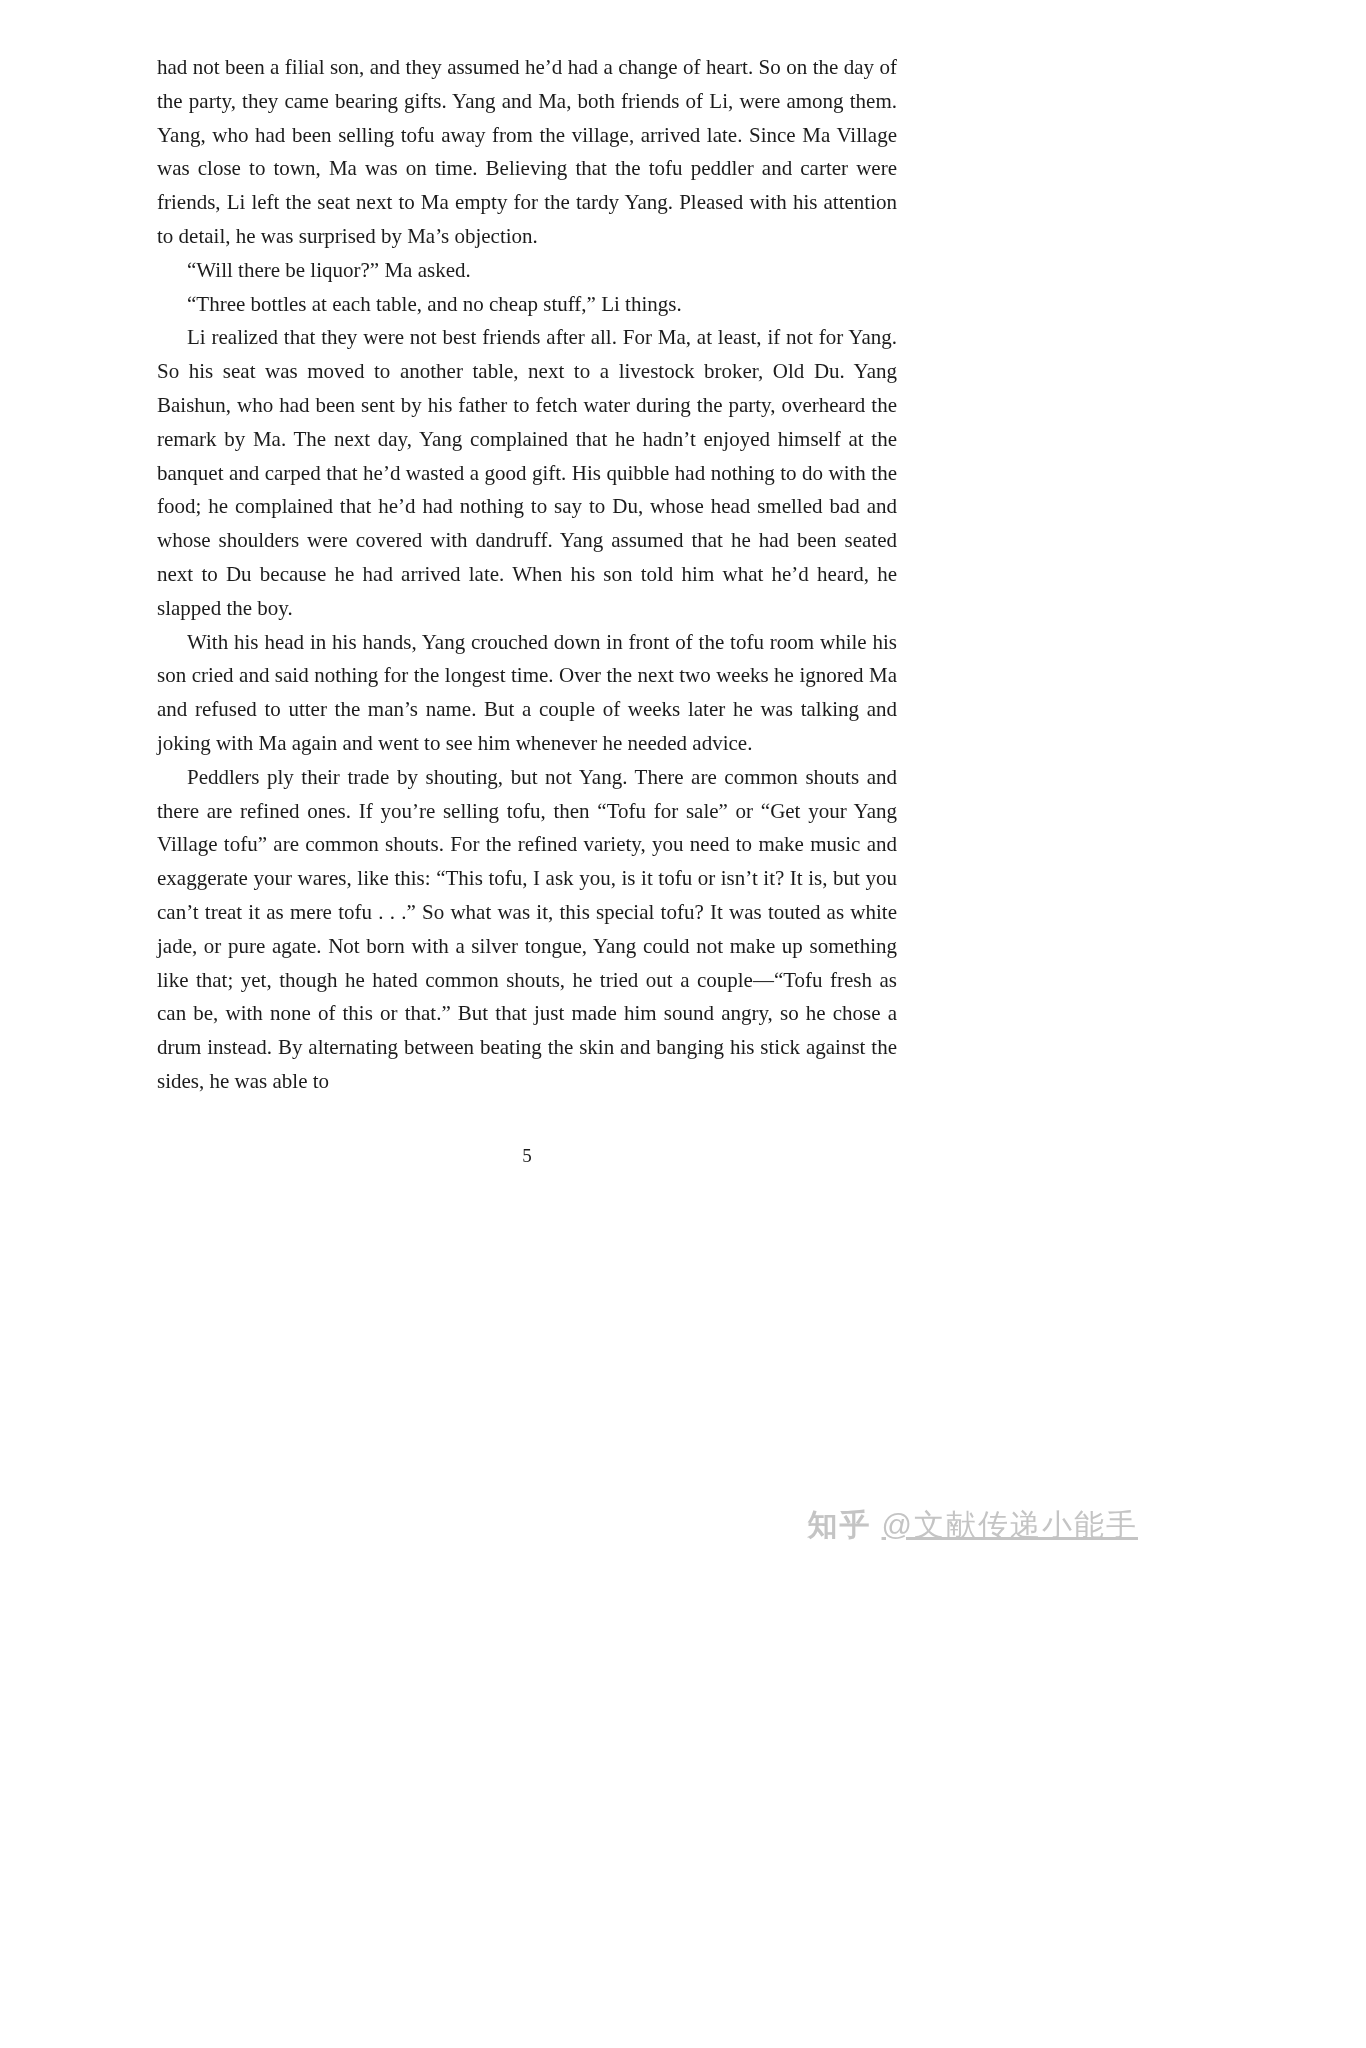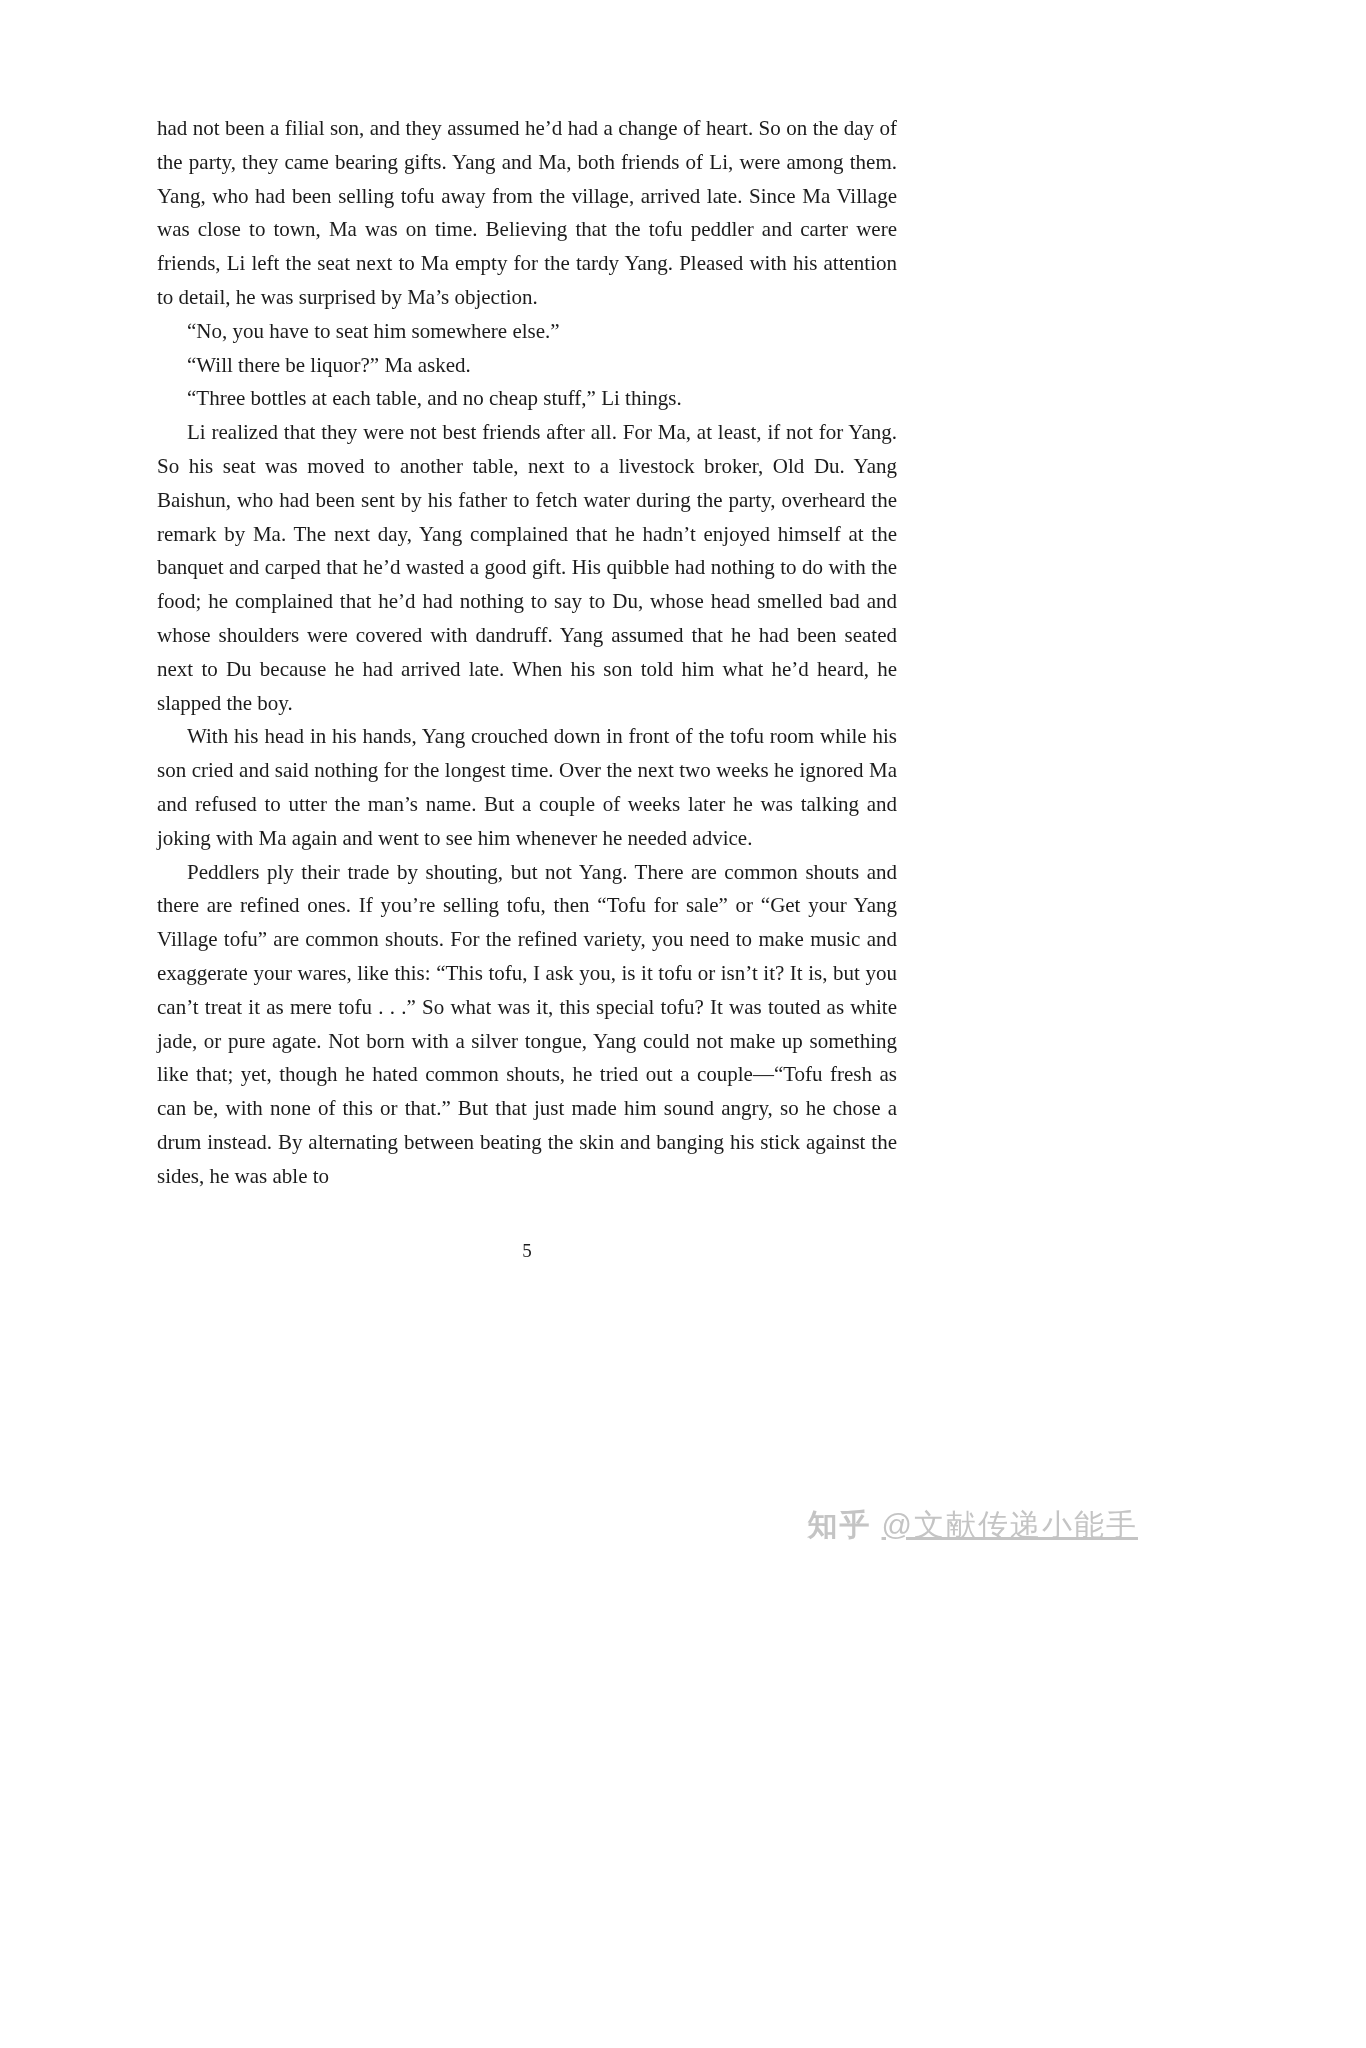--- a/index.html
+++ b/index.html
@@ -12,21 +12,21 @@
     margin: 0;
     padding: 0;
     background: var(--background);
   }
   .page {
     position: relative;
     width: 1366px;
     height: 2048px;
     background: var(--background);
     overflow: hidden;
-    padding-top: 112px;
+    padding-top: 51px;
     font-family: "Liberation Serif", "DejaVu Serif", serif;
     color: var(--text);
   }
   .text-block {
     margin-left: 157px;
     width: 740px;
   }
   .para {
     margin: 0;
     font-size: 21px;
@@ -65,21 +65,20 @@
     text-decoration: underline;
   }
 </style>
 </head>
 <body>
 
 <main class="page">
 
   <section class="text-block">
     <p class="para flush">had not been a filial son, and they assumed he’d had a change of heart. So on the day of the party, they came bearing gifts. Yang and Ma, both friends of Li, were among them. Yang, who had been selling tofu away from the village, arrived late. Since Ma Village was close to town, Ma was on time. Believing that the tofu peddler and carter were friends, Li left the seat next to Ma empty for the tardy Yang. Pleased with his attention to detail, he was surprised by Ma’s objection.</p>
-    <p class="para indent">“No, you have to seat him somewhere else.”</p>
     <p class="para indent">“Will there be liquor?” Ma asked.</p>
     <p class="para indent">“Three bottles at each table, and no cheap stuff,” Li things.</p>
     <p class="para indent">Li realized that they were not best friends after all. For Ma, at least, if not for Yang. So his seat was moved to another table, next to a livestock broker, Old Du. Yang Baishun, who had been sent by his father to fetch water during the party, overheard the remark by Ma. The next day, Yang complained that he hadn’t enjoyed himself at the banquet and carped that he’d wasted a good gift. His quibble had nothing to do with the food; he complained that he’d had nothing to say to Du, whose head smelled bad and whose shoulders were covered with dandruff. Yang assumed that he had been seated next to Du because he had arrived late. When his son told him what he’d heard, he slapped the boy.</p>
     <p class="para indent">With his head in his hands, Yang crouched down in front of the tofu room while his son cried and said nothing for the longest time. Over the next two weeks he ignored Ma and refused to utter the man’s name. But a couple of weeks later he was talking and joking with Ma again and went to see him whenever he needed advice.</p>
     <p class="para indent">Peddlers ply their trade by shouting, but not Yang. There are common shouts and there are refined ones. If you’re selling tofu, then “Tofu for sale” or “Get your Yang Village tofu” are common shouts. For the refined variety, you need to make music and exaggerate your wares, like this: “This tofu, I ask you, is it tofu or isn’t it? It is, but you can’t treat it as mere tofu . . .” So what was it, this special tofu? It was touted as white jade, or pure agate. Not born with a silver tongue, Yang could not make up something like that; yet, though he hated common shouts, he tried out a couple—“Tofu fresh as can be, with none of this or that.” But that just made him sound angry, so he chose a drum instead. By alternating between beating the skin and banging his stick against the sides, he was able to</p>
   </section>
 
   <div class="page-number">5</div>
 
   <div class="watermark">

